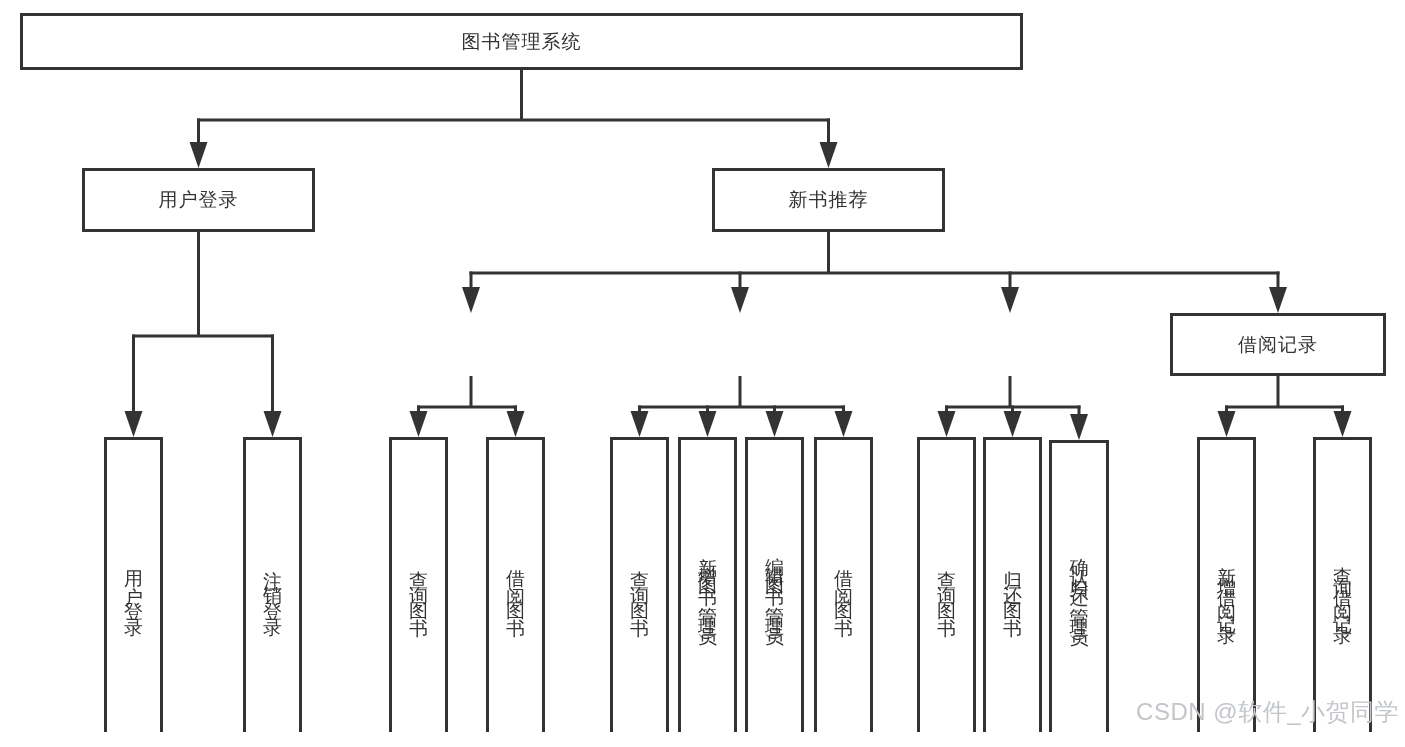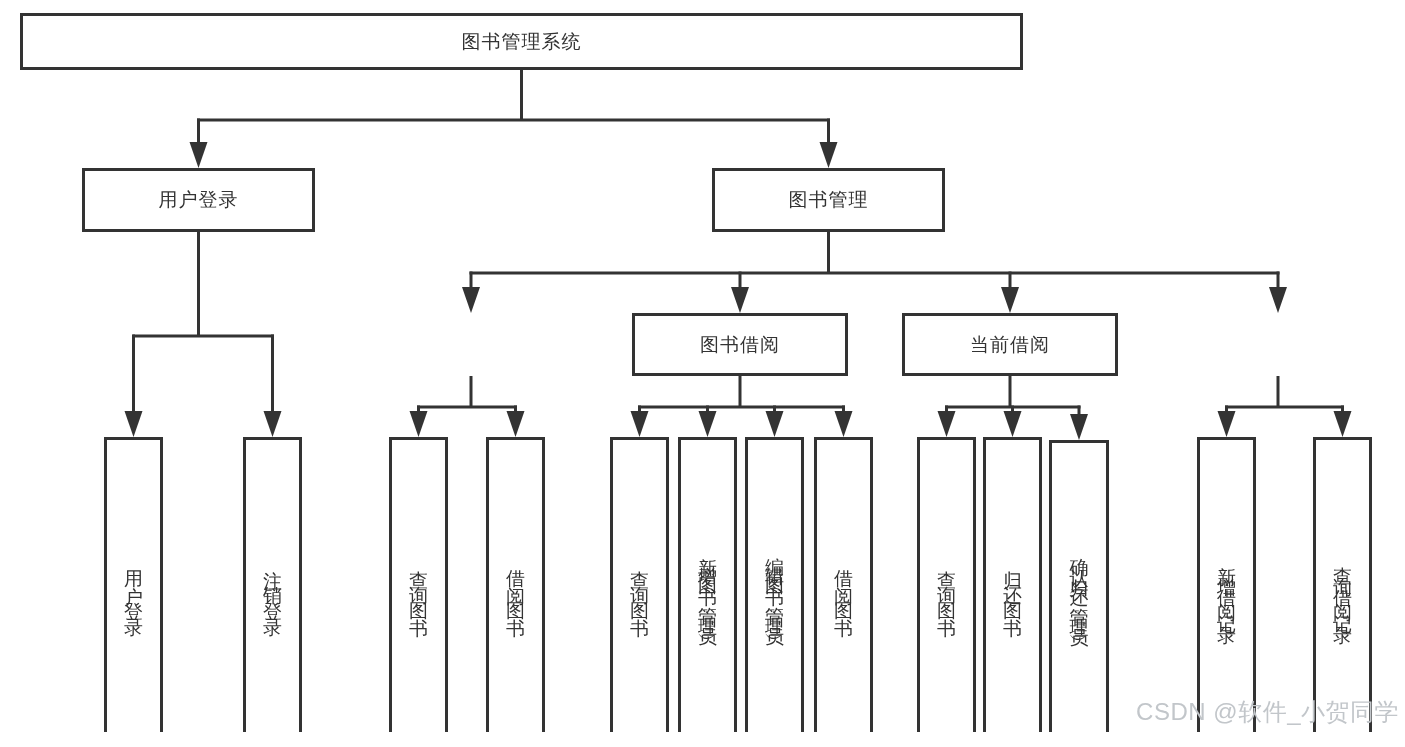--- a/index.html
+++ b/index.html
@@ -148,24 +148,23 @@
     <line x1="1225" y1="407" x2="1344" y2="407"></line>
     <line x1="1226.5" y1="405.5" x2="1226.5" y2="417"></line>
     <polygon points="1217.5,411 1235.5,411 1226.5,437"></polygon>
     <line x1="1342.5" y1="405.5" x2="1342.5" y2="417"></line>
     <polygon points="1333.5,411 1351.5,411 1342.5,437"></polygon>
   </svg>
 
   <div class="box box-h" id="b-root">图书管理系统</div>
 
   <div class="box box-h" id="b-userlogin">用户登录</div>
-  <div class="box box-h" id="b-bookmgmt">图书管理</div>
+  <div class="box box-h" id="b-bookmgmt">新书推荐</div>
 
-  <div class="box box-h" id="b-borrow">图书借阅</div>
-  <div class="box box-h" id="b-current">当前借阅</div>
+  <div class="box box-h" id="b-records">借阅记录</div>
 
   <div class="box box-v ls-lg" id="v-login">用户登录</div>
   <div class="box box-v ls-lg" id="v-logout">注销登录</div>
 
   <div class="box box-v ls-lg" id="v-q1">查询图书</div>
   <div class="box box-v ls-lg" id="v-bb1">借阅图书</div>
 
   <div class="box box-v ls-lg" id="v-q2">查询图书</div>
   <div class="box box-v ls-sm" id="v-addbook">新增图书（管理员）</div>
   <div class="box box-v ls-sm" id="v-editbook">编辑图书（管理员）</div>

